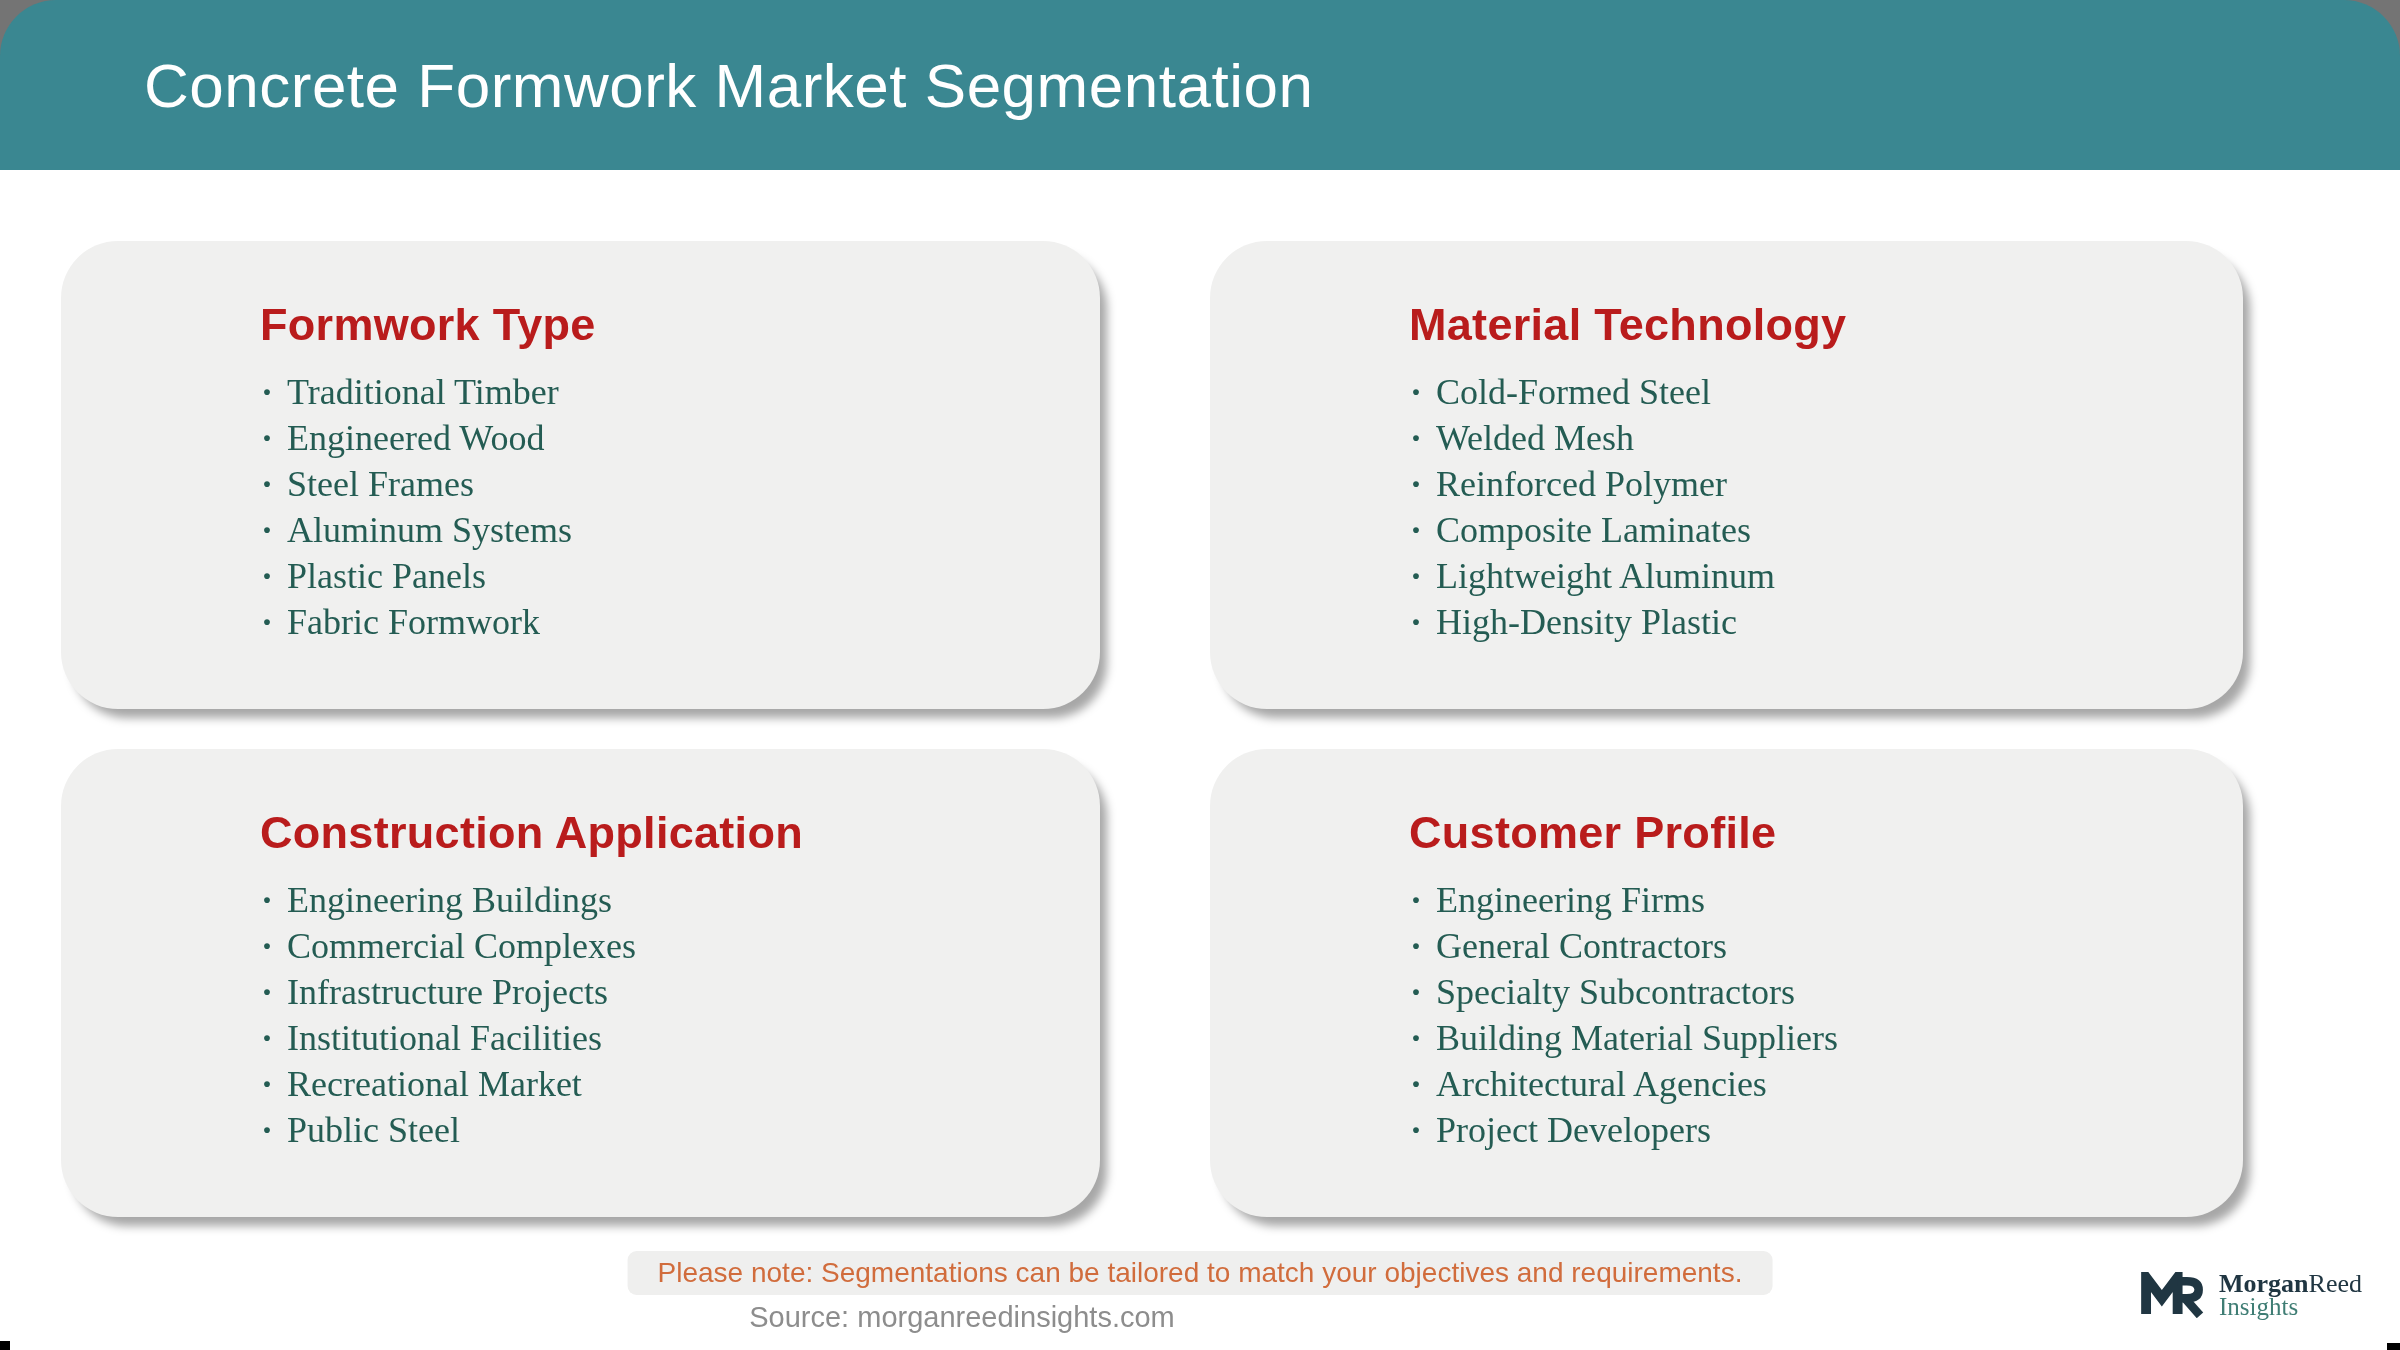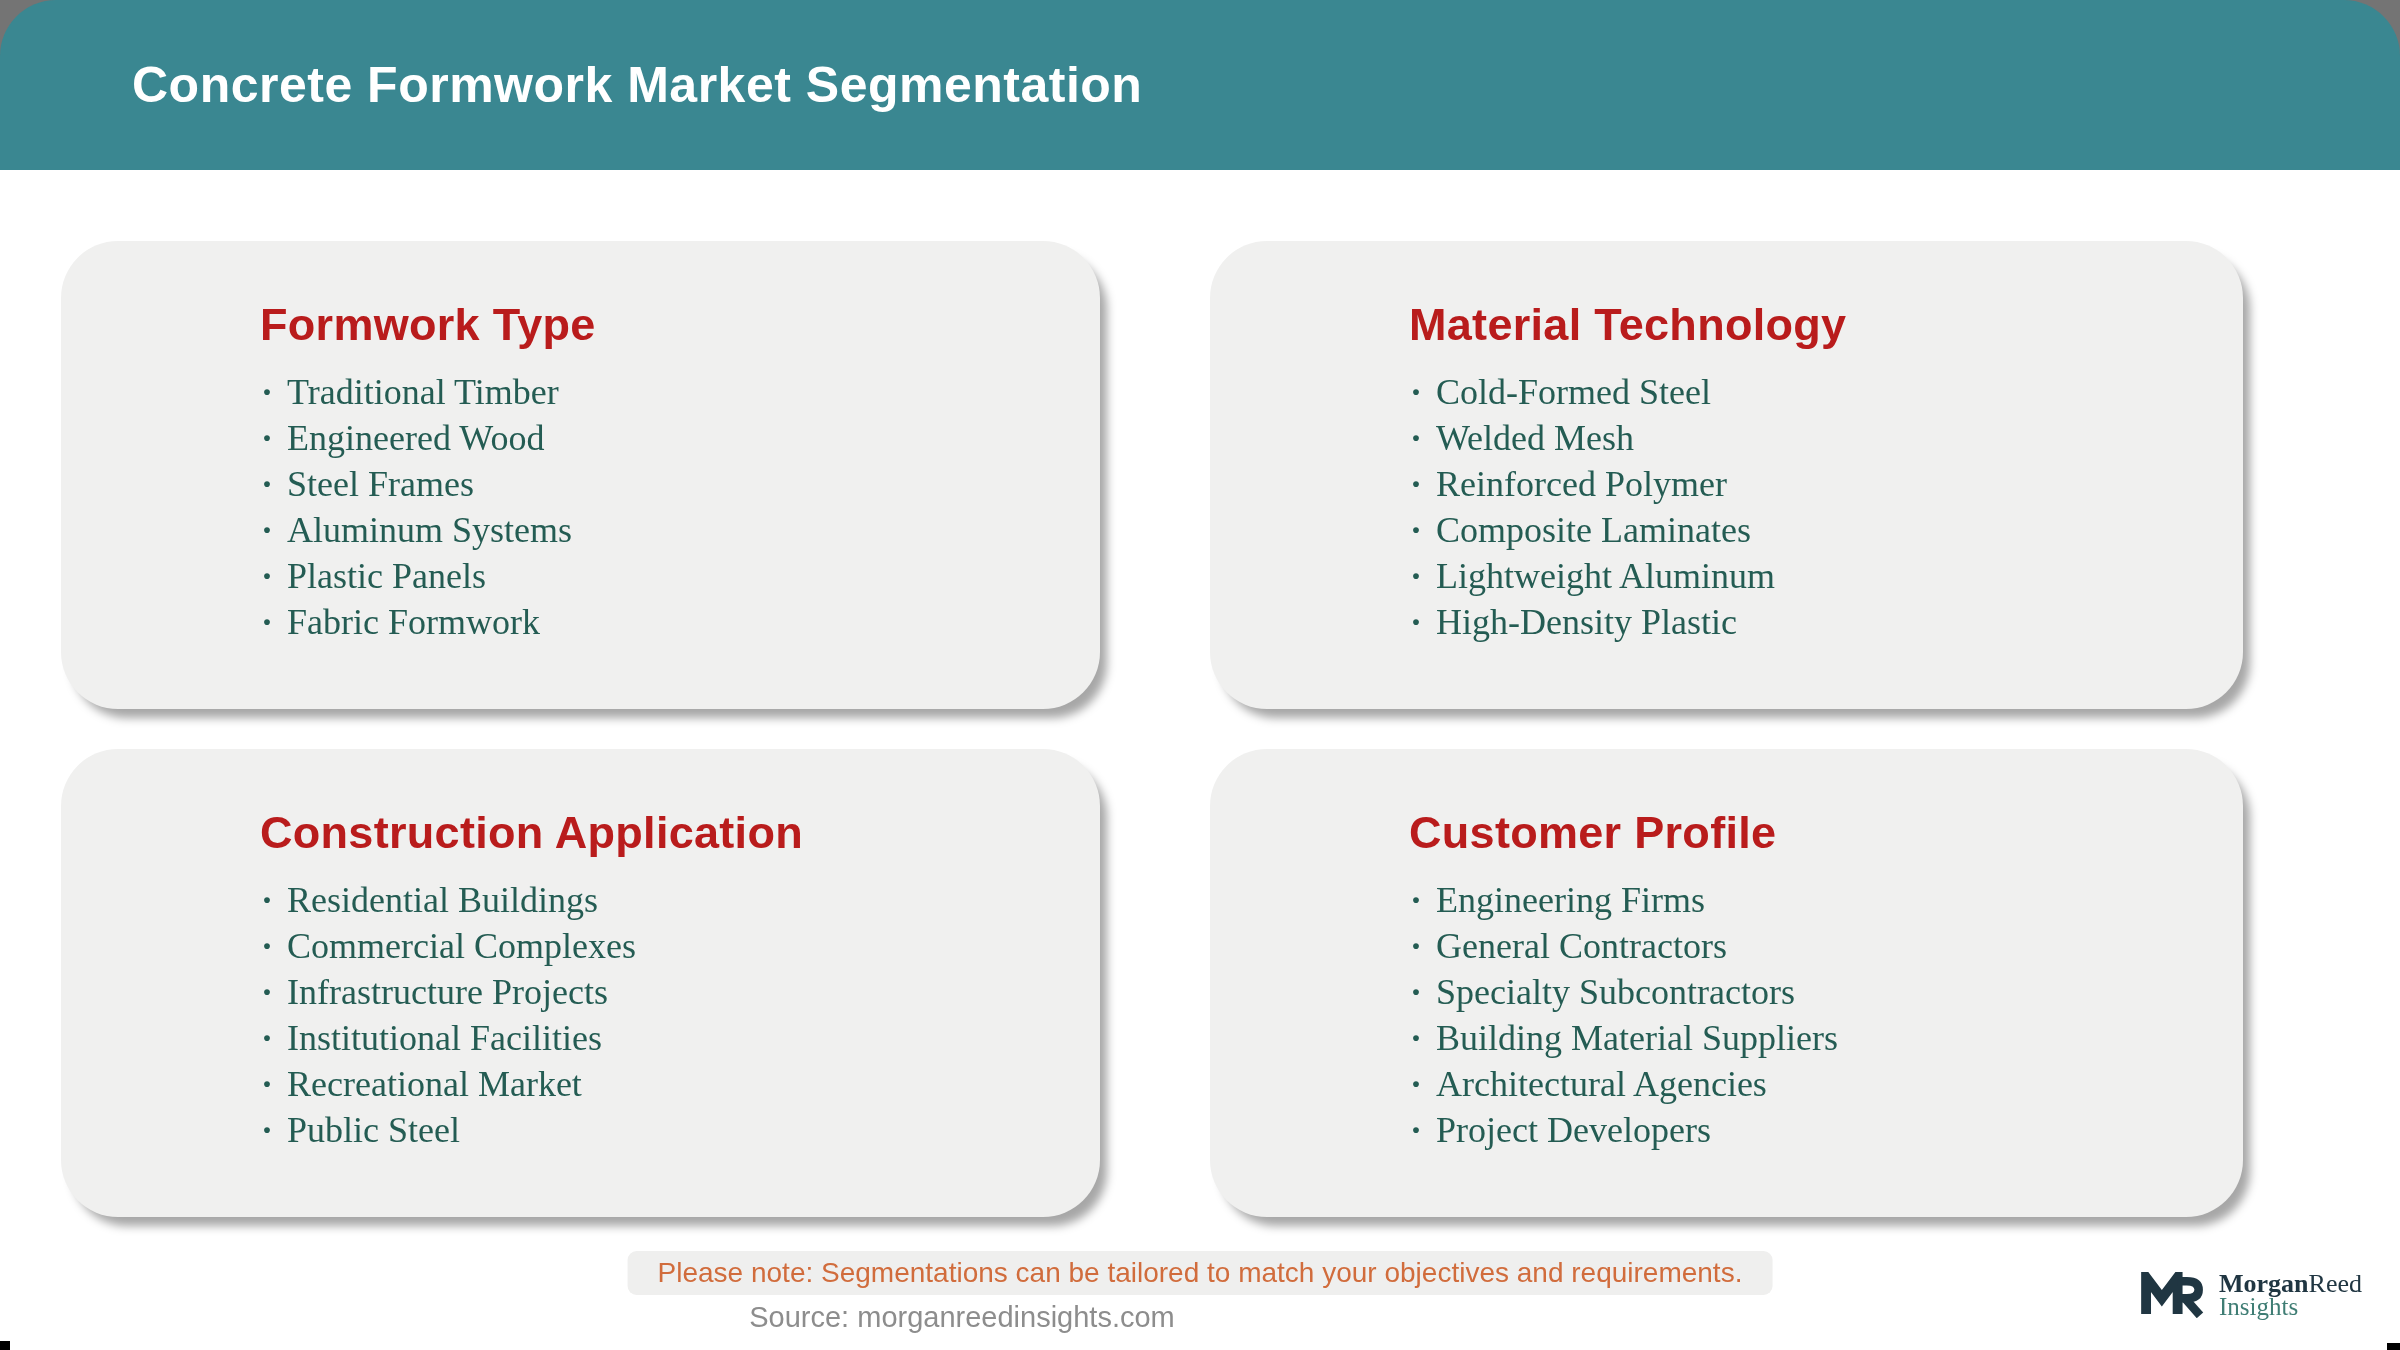--- a/index.html
+++ b/index.html
@@ -27,23 +27,23 @@
     width: 100%;
     height: 170px;
     background: #3A8791;
     border-radius: 56px 56px 0 0;
     display: flex;
     align-items: center;
     box-sizing: border-box;
     padding-left: 132px;
   }
   .header h1 {
-    margin: 0;
-    font-size: 50px;
-    font-weight: 700;
+    margin: 12px;
+    font-size: 62px;
+    font-weight: 400;
     letter-spacing: 0.5px;
     color: #ffffff;
   }
 
   
   .cards {
     position: absolute;
     left: 61px;
     top: 241px;
     display: grid;
@@ -218,21 +218,21 @@
             <span>High-Density Plastic</span>
           </li>
       </ul>
     </section>
 
     <section class="card">
       <h2>Construction Application</h2>
       <ul>
         <li>
             <span class="dot"></span>
-            <span>Residential Buildings</span>
+            <span>Engineering Buildings</span>
           </li>
         <li>
             <span class="dot"></span>
             <span>Commercial Complexes</span>
           </li>
         <li>
             <span class="dot"></span>
             <span>Infrastructure Projects</span>
           </li>
         <li>

